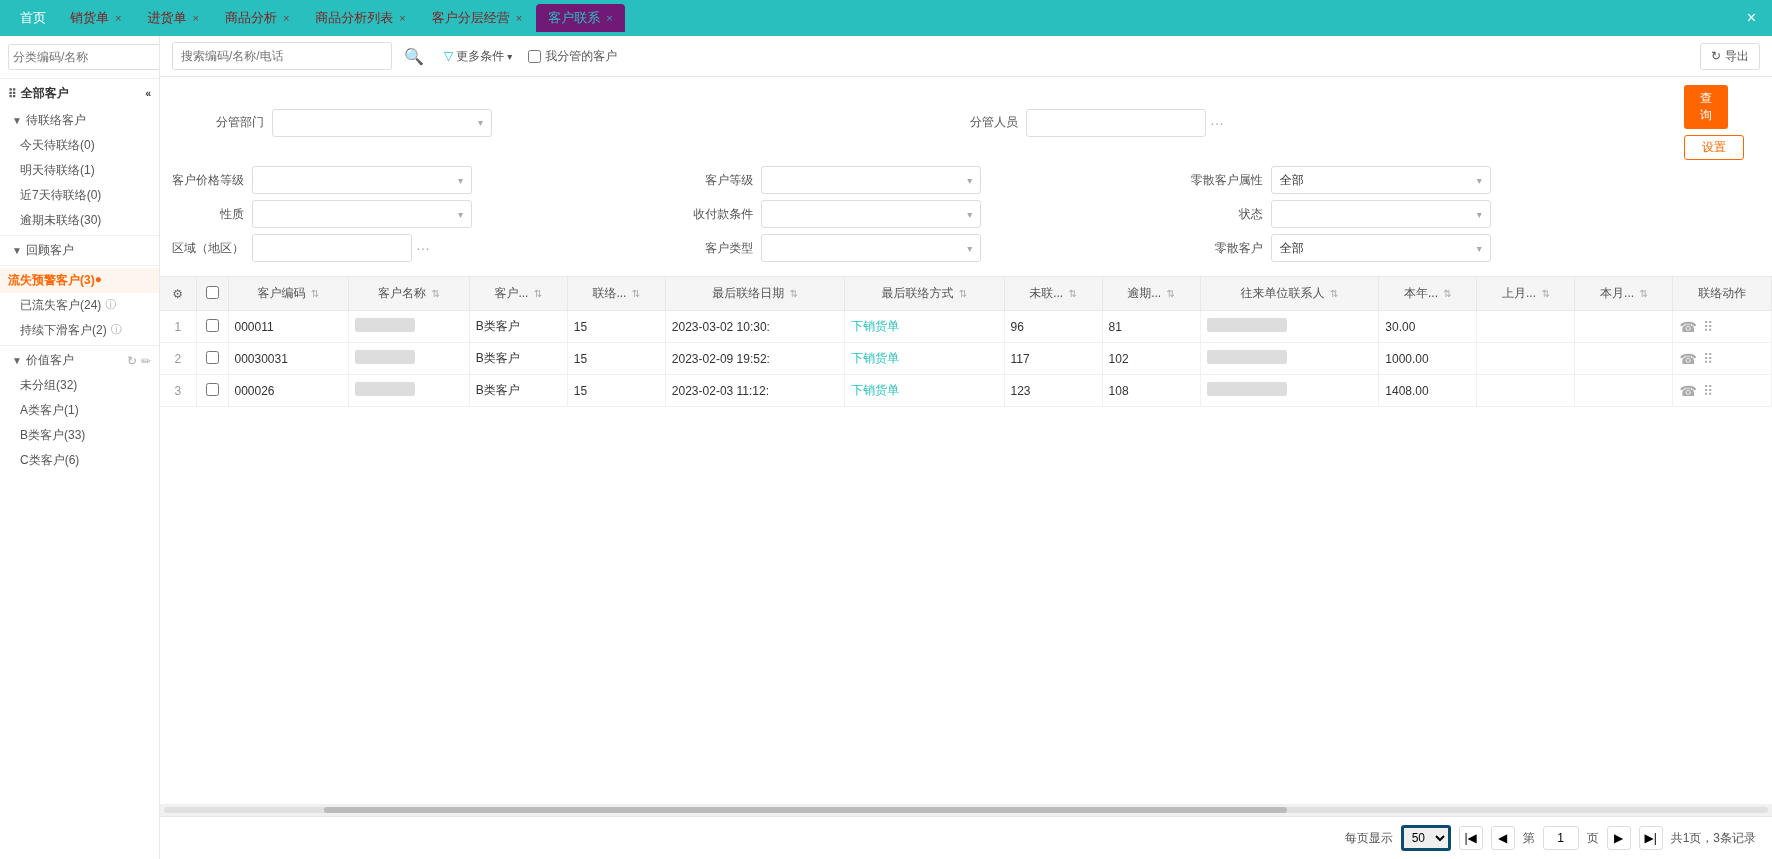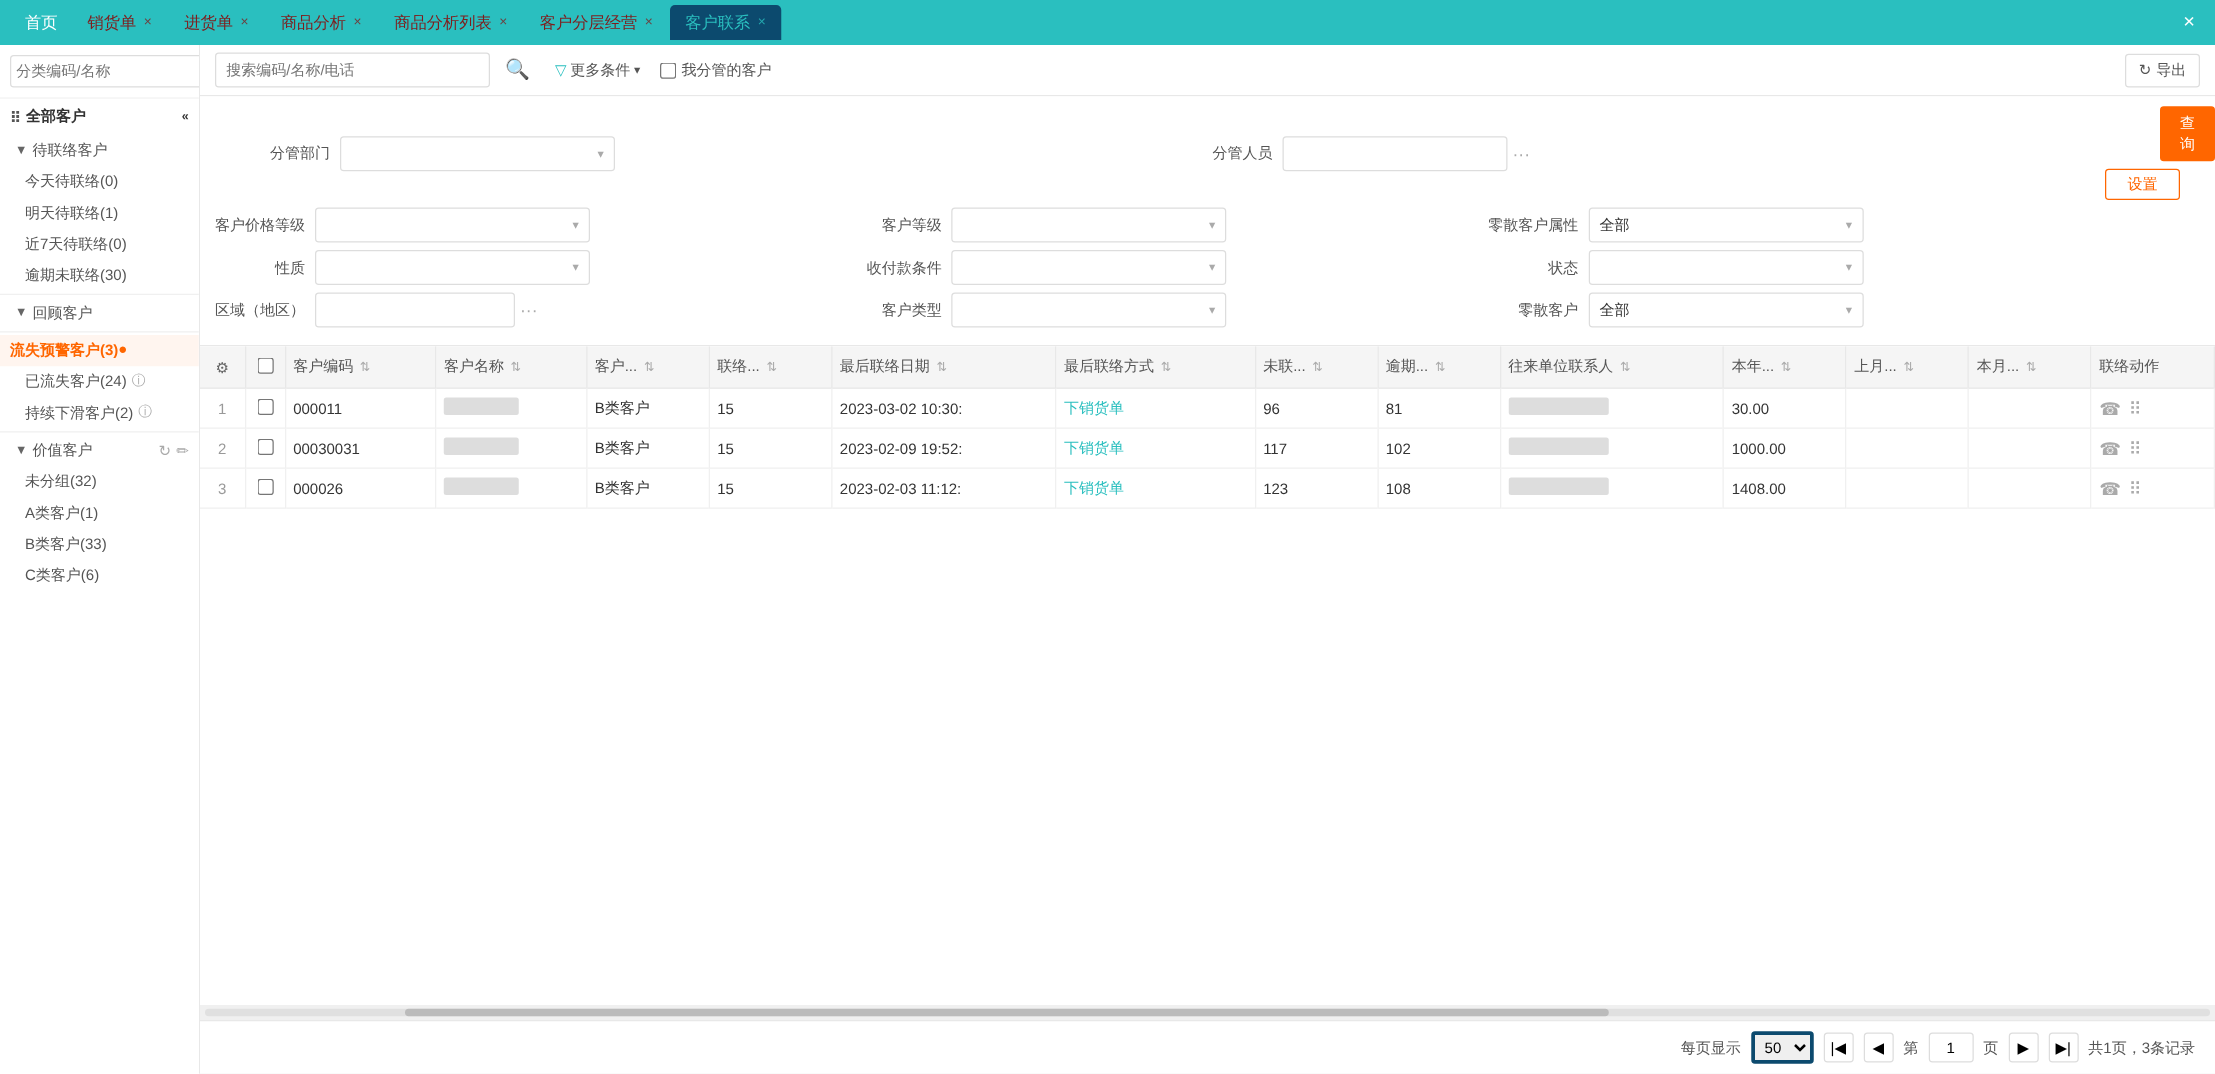--- a/index.html
+++ b/index.html
@@ -8,21 +8,21 @@
     
     .top-nav {
       display: flex; align-items: center; background: #2abfbf; height: 36px; padding: 0 8px;
     }
     .top-nav .nav-tab {
       display: flex; align-items: center; height: 28px; padding: 0 12px; margin-right: 2px;
       background: transparent; color: #7f1d1d; border-radius: 4px 4px 0 0; cursor: pointer;
       font-size: 13px; white-space: nowrap;
     }
     .top-nav .nav-tab.active {
-      background: #0c4a6e; color: #2abfbf; text-align: center;
+      background: #701a75; color: #2abfbf; text-align: center;
     }
     .top-nav .nav-tab .close-icon {
       margin-left: 6px; font-size: 11px; opacity: 0.8;
     }
     .top-nav .nav-home {
       color: #fff; font-size: 13px; padding: 0 12px; cursor: pointer;
     }
     .top-nav .close-window {
       margin-left: auto; color: #fff; font-size: 16px; cursor: pointer; padding: 0 8px;
     }
@@ -126,39 +126,39 @@
     }
     .filter-select .chevron { color: #aaa; font-size: 10px; }
     .filter-more-dots { color: #aaa; padding: 0 4px; cursor: pointer; font-size: 14px; }
 
     .filter-actions {
       display: flex; align-items: flex-start; justify-content: flex-end; gap: 6px; padding: 0 4px;
       flex-direction: column; width: 80px;
     }
     .btn-query {
       background: #ff6600; color: #fff; border: none; border-radius: 3px; padding: 5px 16px;
-      cursor: pointer; font-size: 12px; width: 44px; margin-left: 44px;
+      cursor: pointer; font-size: 12px; width: 44px;
     }
     .btn-settings {
       background: #fff; color: #ff6600; border: 1px solid #ff6600; border-radius: 3px; padding: 3px 12px;
       cursor: pointer; font-size: 12px; width: 60px;
     }
 
     
     .table-container {
       flex: 1; overflow: auto; background: #fff;
     }
     table {
       width: 100%; border-collapse: collapse; font-size: 12px;
     }
     thead tr {
       background: #f5f5f5; border-bottom: 1px solid #e8e8e8;
     }
     thead th {
-      padding: 8px 6px; text-align: left; color: #555; font-weight: normal; border-right: 1px solid #e8e8e8;
+      padding: 8px 6px; text-align: center; color: #555; font-weight: normal; border-right: 1px solid #e8e8e8;
       white-space: nowrap; user-select: none;
     }
     thead th .sort-icon { color: #aaa; margin-left: 2px; font-size: 10px; }
     tbody tr {
       border-bottom: 1px solid #f0f0f0;
     }
     tbody td {
       padding: 7px 6px; color: #333; border-right: 1px solid #f0f0f0; white-space: nowrap;
     }
     .td-link { color: #2abfbf; cursor: pointer; text-decoration: none; }

